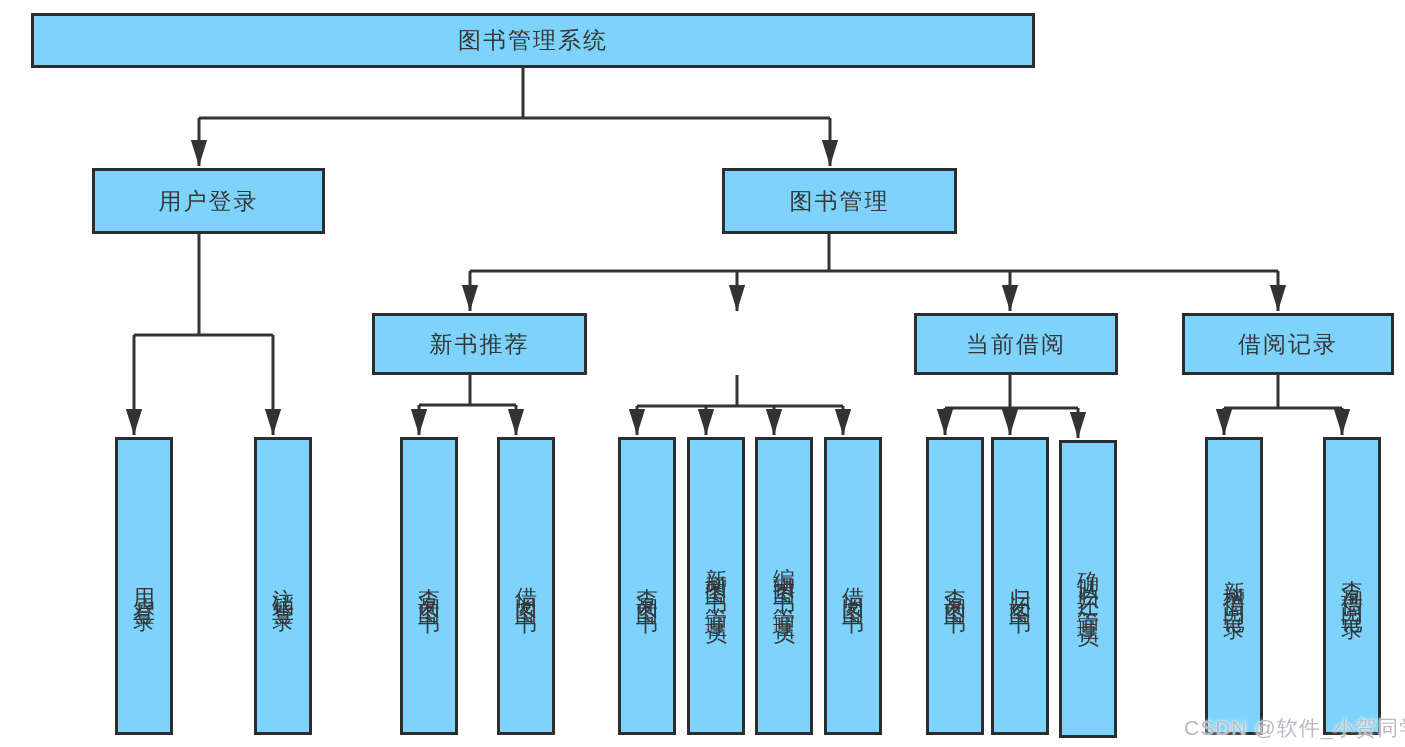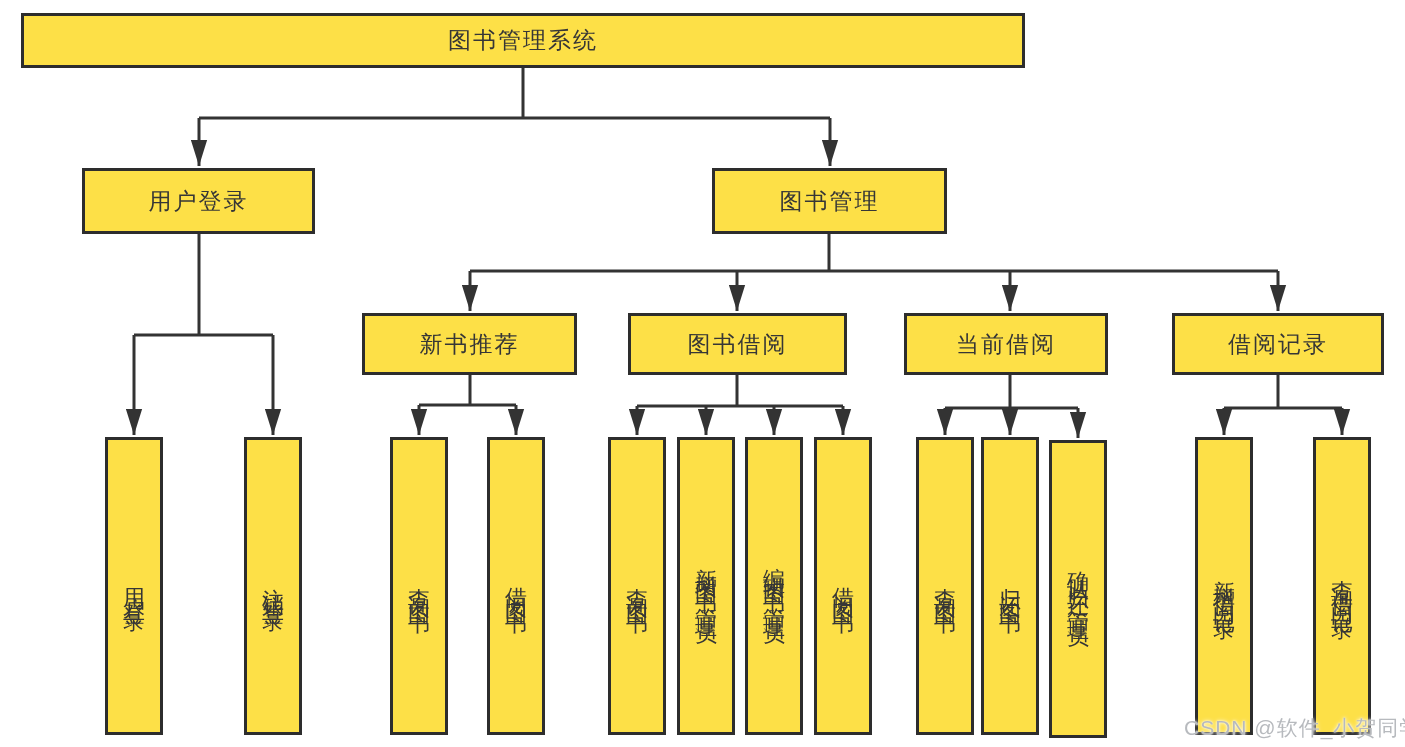--- a/index.html
+++ b/index.html
@@ -2,23 +2,24 @@
 <html><head>
 <meta charset="utf-8">
 <style>
   html,body{margin:0;padding:0;background:#ffffff;}
   .stage{
     position:relative;width:1405px;height:747px;background:#ffffff;
     font-family:"Liberation Sans","DejaVu Sans",sans-serif;overflow:hidden;
   }
   svg.wires{position:absolute;left:0;top:0;width:1405px;height:747px;}
   .node{
-    position:absolute;background:#fde047;border:3px solid #2d2d2d;
+    position:absolute;background:#7dd3fc;border:3px solid #2d2d2d;
     box-sizing:border-box;display:flex;align-items:center;justify-content:center;
     color:#363636;
+    margin-left:10px;
   }
   .node.h span{
     font-size:23px;letter-spacing:2px;white-space:nowrap;
     color:#363636;
   }
   .node.v span{
     writing-mode:vertical-rl;text-orientation:mixed;
     font-size:22px;letter-spacing:8px;color:#363636;white-space:nowrap;
   }
   .watermark{
@@ -82,23 +83,20 @@
   <div class="node h" style="left:82px;top:168px;width:233px;height:66px">
     <span>用户登录</span>
   </div>
   <div class="node h" style="left:362px;top:313px;width:215px;height:62px">
     <span>新书推荐</span>
   </div>
 
   <div class="node h" style="left:712px;top:168px;width:235px;height:66px">
     <span>图书管理</span>
   </div>
-  <div class="node h" style="left:628px;top:313px;width:219px;height:62px">
-    <span>图书借阅</span>
-  </div>
   <div class="node h" style="left:904px;top:313px;width:204px;height:62px">
     <span>当前借阅</span>
   </div>
   <div class="node h" style="left:1172px;top:313px;width:212px;height:62px">
     <span>借阅记录</span>
   </div>
 
   <div class="node v" style="left:105px;top:437px;width:58px;height:298px">
     <span>用户登录</span>
   </div>

